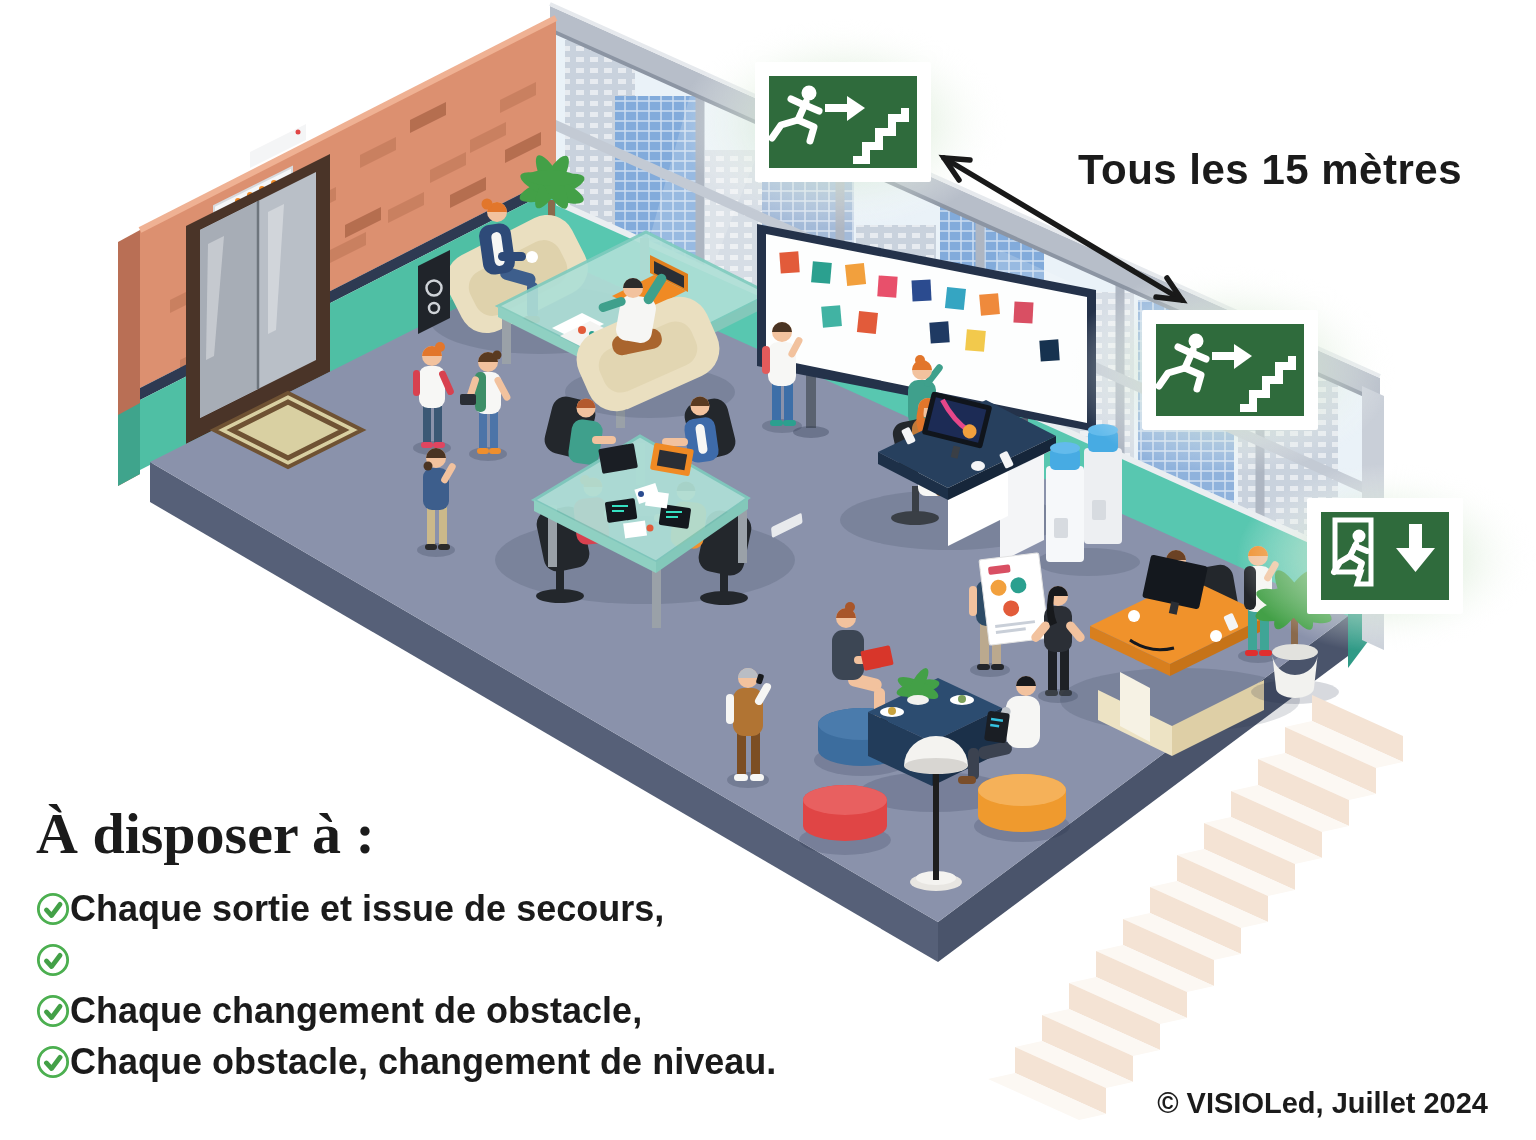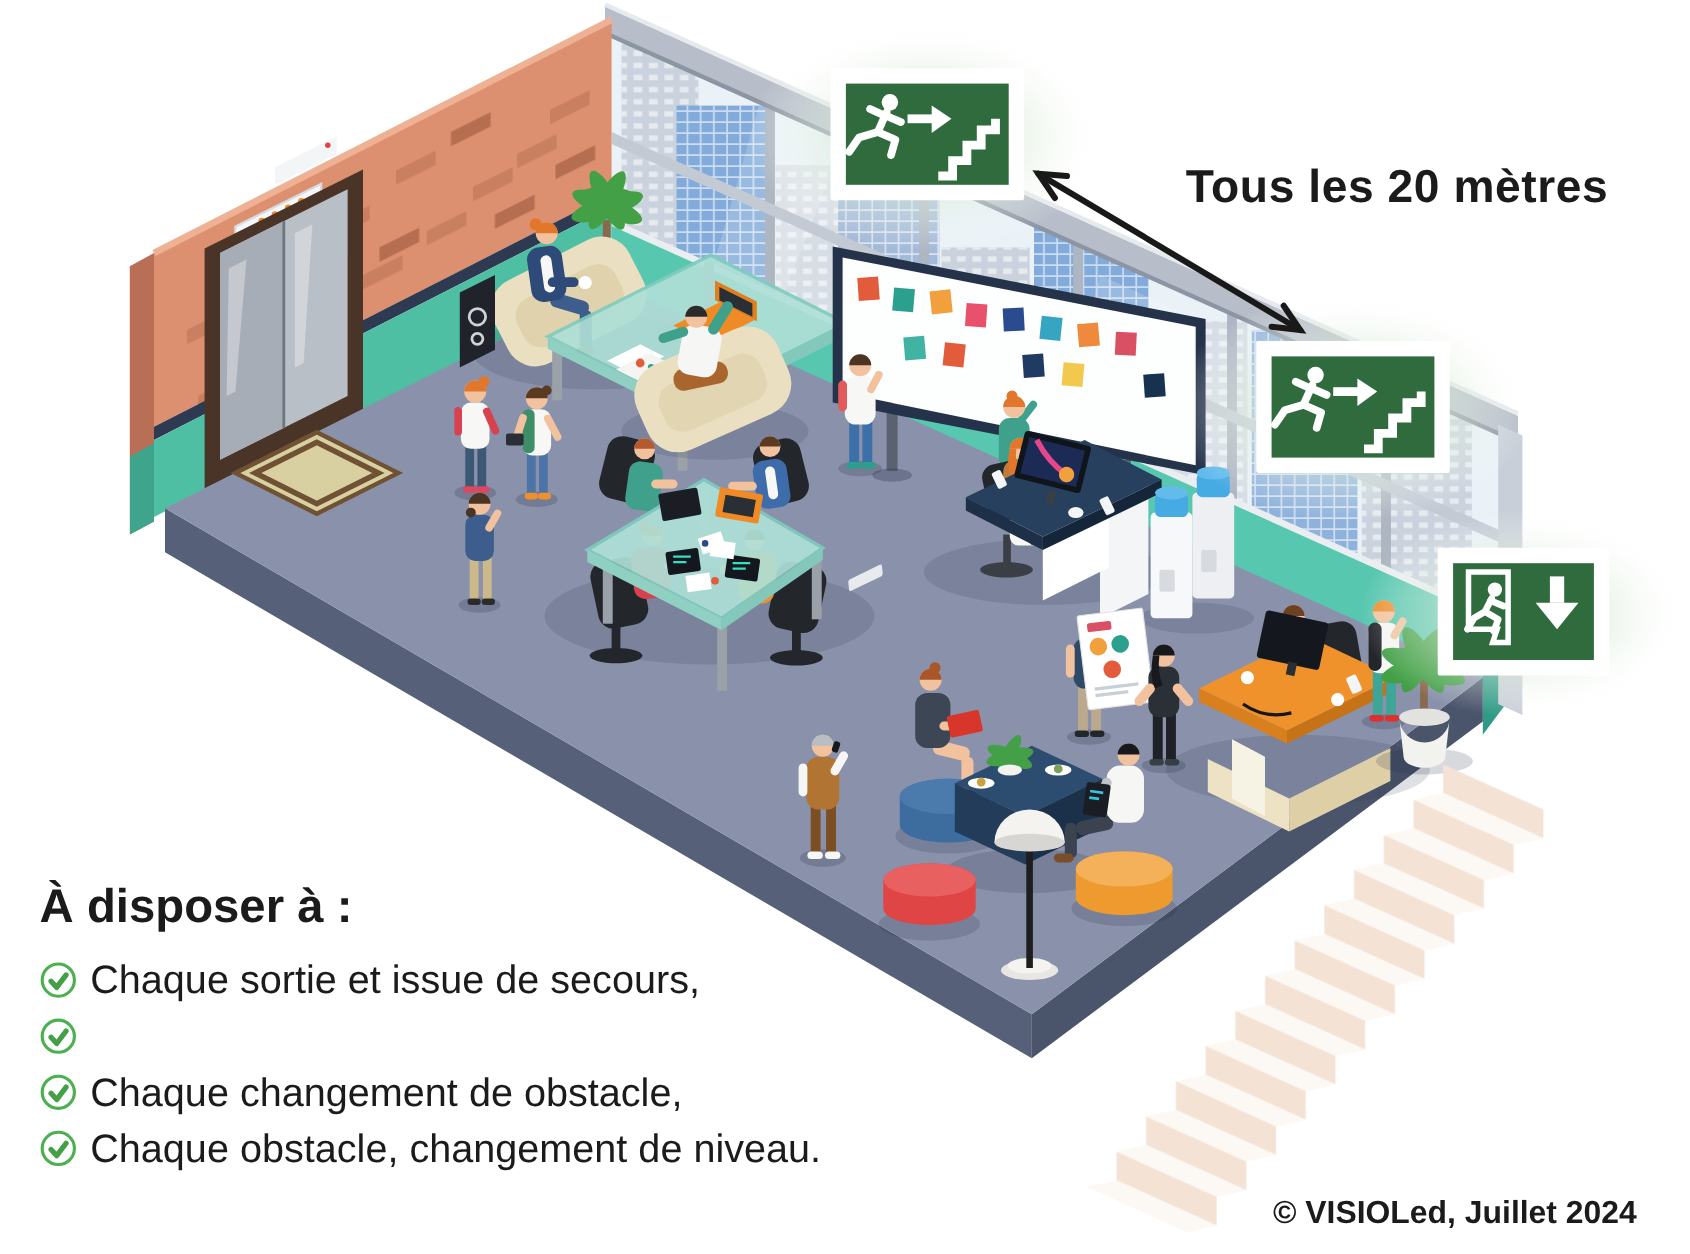--- a/index.html
+++ b/index.html
@@ -2,23 +2,23 @@
 <html><head>
 <meta charset="utf-8">
 <style>
   html,body{margin:0;padding:0;background:#fff;}
   #stage{position:relative;width:1536px;height:1140px;background:#ffffff;overflow:hidden;
          font-family:"Liberation Sans","DejaVu Sans",sans-serif;color:#1b1b1b;}
   #scene{position:absolute;left:0;top:0;width:1536px;height:1140px;}
   .label-interval{position:absolute;left:1030px;top:146px;width:480px;text-align:center;
      font-size:42px;font-weight:800;letter-spacing:.5px;}
   .legend{position:absolute;left:36px;top:800px;width:960px;}
-  .legend h2{margin:0 0 16px 0;font-size:43px;font-weight:800;}
+  .legend h2{margin:0 0 16px 0;font-size:58px;font-weight:800;font-family:Liberation Serif, serif;}
   .legend ul{list-style:none;margin:0;padding:0;}
-  .legend li{display:flex;align-items:center;gap:12px;height:51px;font-size:36px;font-weight:400;}
+  .legend li{display:flex;align-items:center;height:51px;font-size:36px;font-weight:700;}
   .check{width:34px;height:34px;flex:0 0 34px;}
   .copyright{position:absolute;right:48px;bottom:20px;font-size:29px;font-weight:800;}
 </style>
 </head>
 <body>
 
 <div id="stage">
 
 <svg id="scene" viewBox="0 0 1536 1140" xmlns="http://www.w3.org/2000/svg">
   <defs>
@@ -650,21 +650,21 @@
     </g>
   </g>
 
   <g stroke="#191919" stroke-width="5.5" stroke-linecap="round" fill="none">
     <line x1="944" y1="158" x2="1182" y2="300"></line>
     <path d="M959,180 L944,158 L970,160"></path>
     <path d="M1167,278 L1182,300 L1156,297"></path>
   </g>
 </svg>
 
-<div class="label-interval">Tous les 20 mètres</div>
+<div class="label-interval">Tous les 15 mètres</div>
 
 <div class="legend">
   <h2>À disposer à :</h2>
   <ul>
     <li>
       <svg class="check" viewBox="0 0 36 36">
             <circle cx="18" cy="18" r="15.5" fill="#fff" stroke="#4CAF50" stroke-width="3"></circle>
             <path d="M11 19 l5.5 6 L25.5 13" fill="none" stroke="#43A047" stroke-width="5" stroke-linecap="round" stroke-linejoin="round"></path>
           </svg>
       <span>Chaque sortie et issue de secours,</span>

